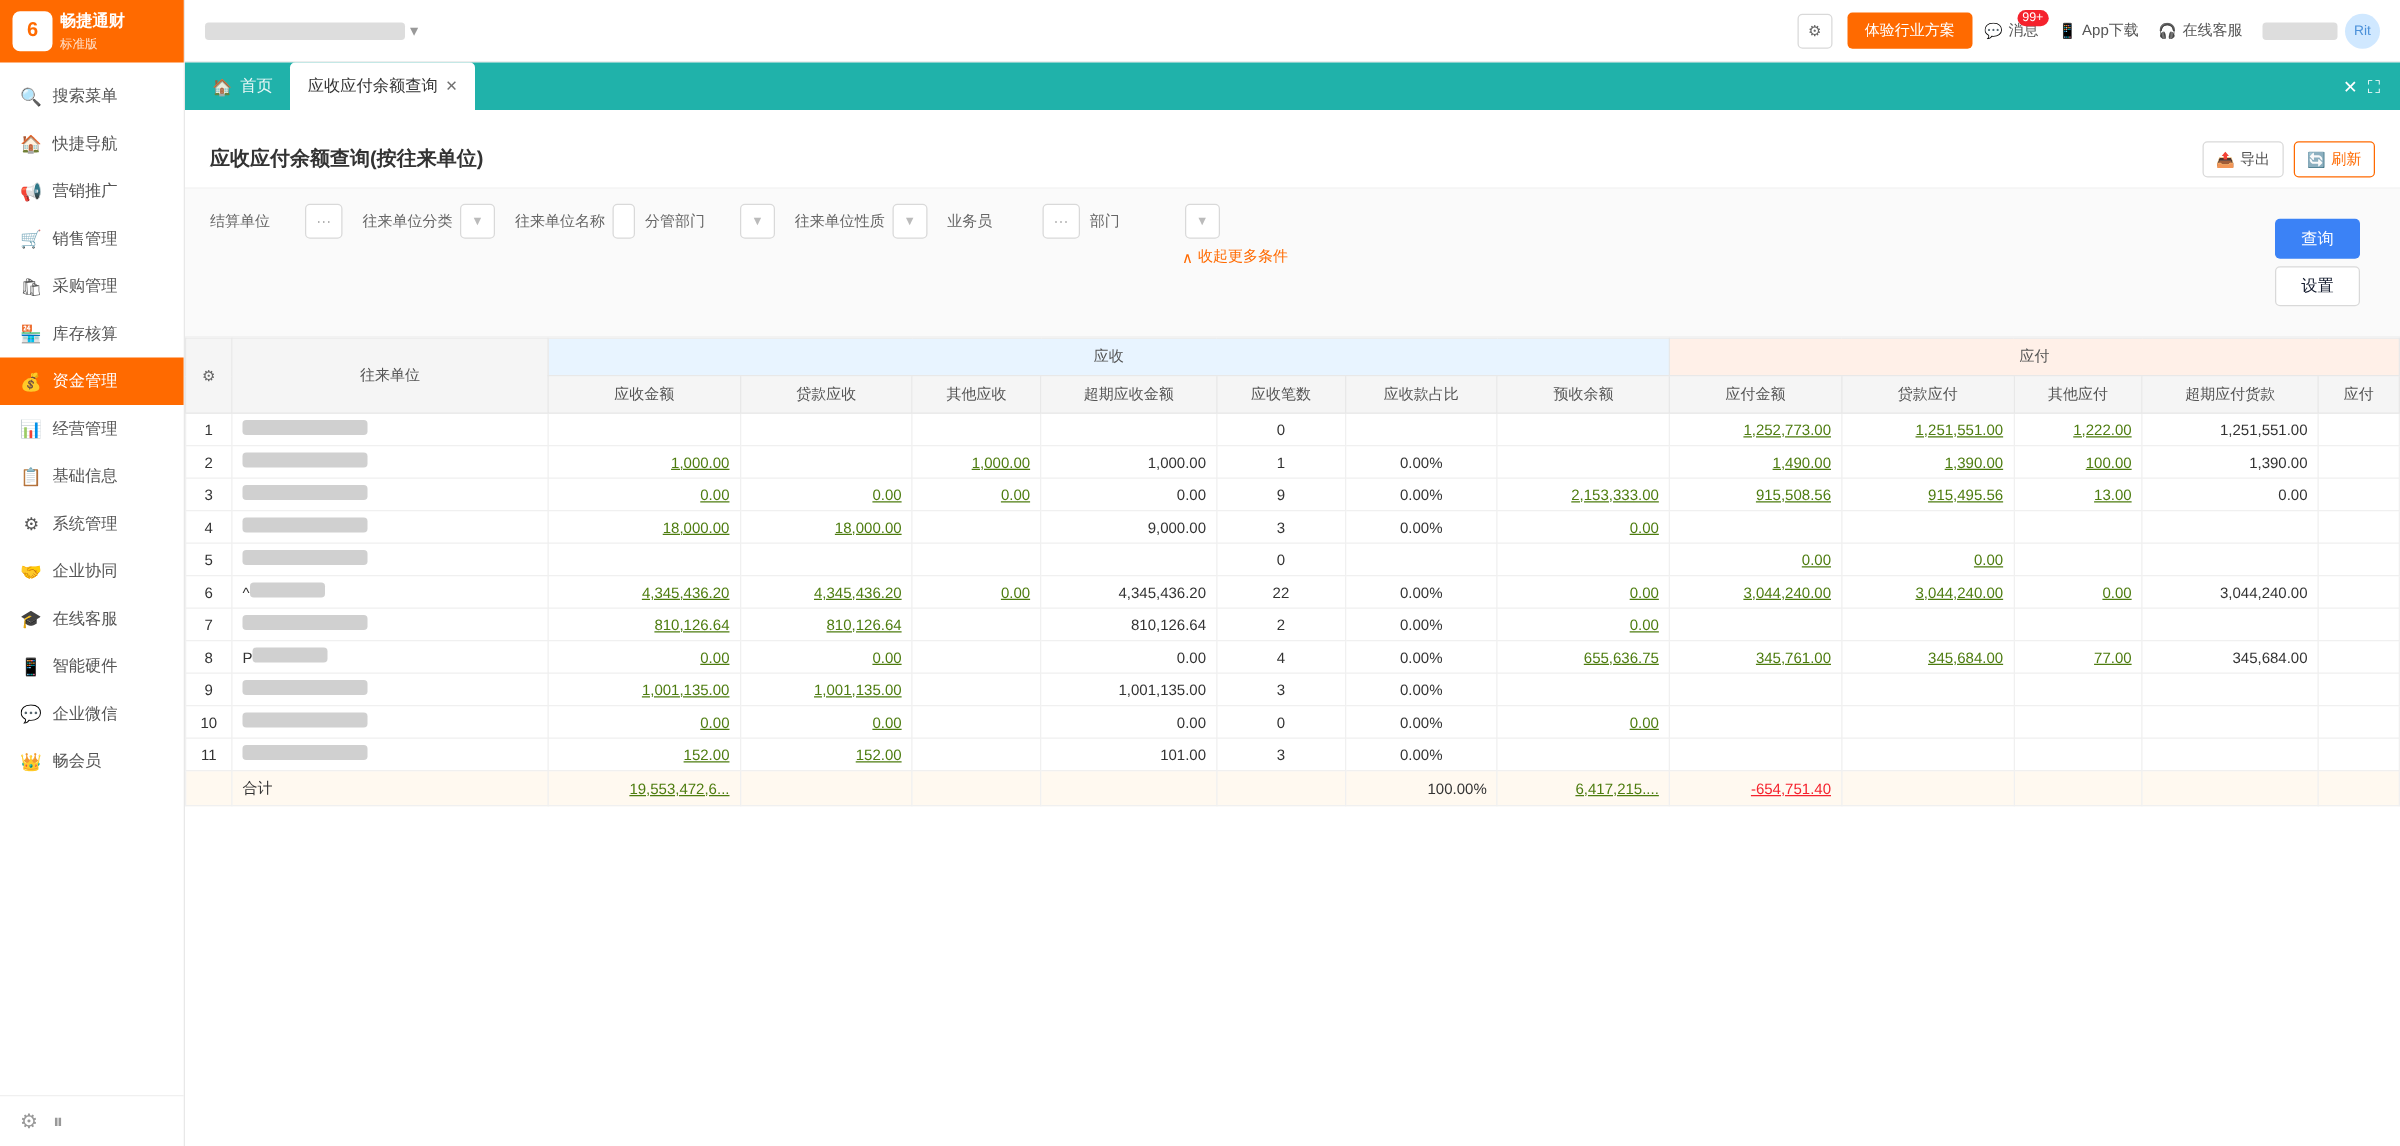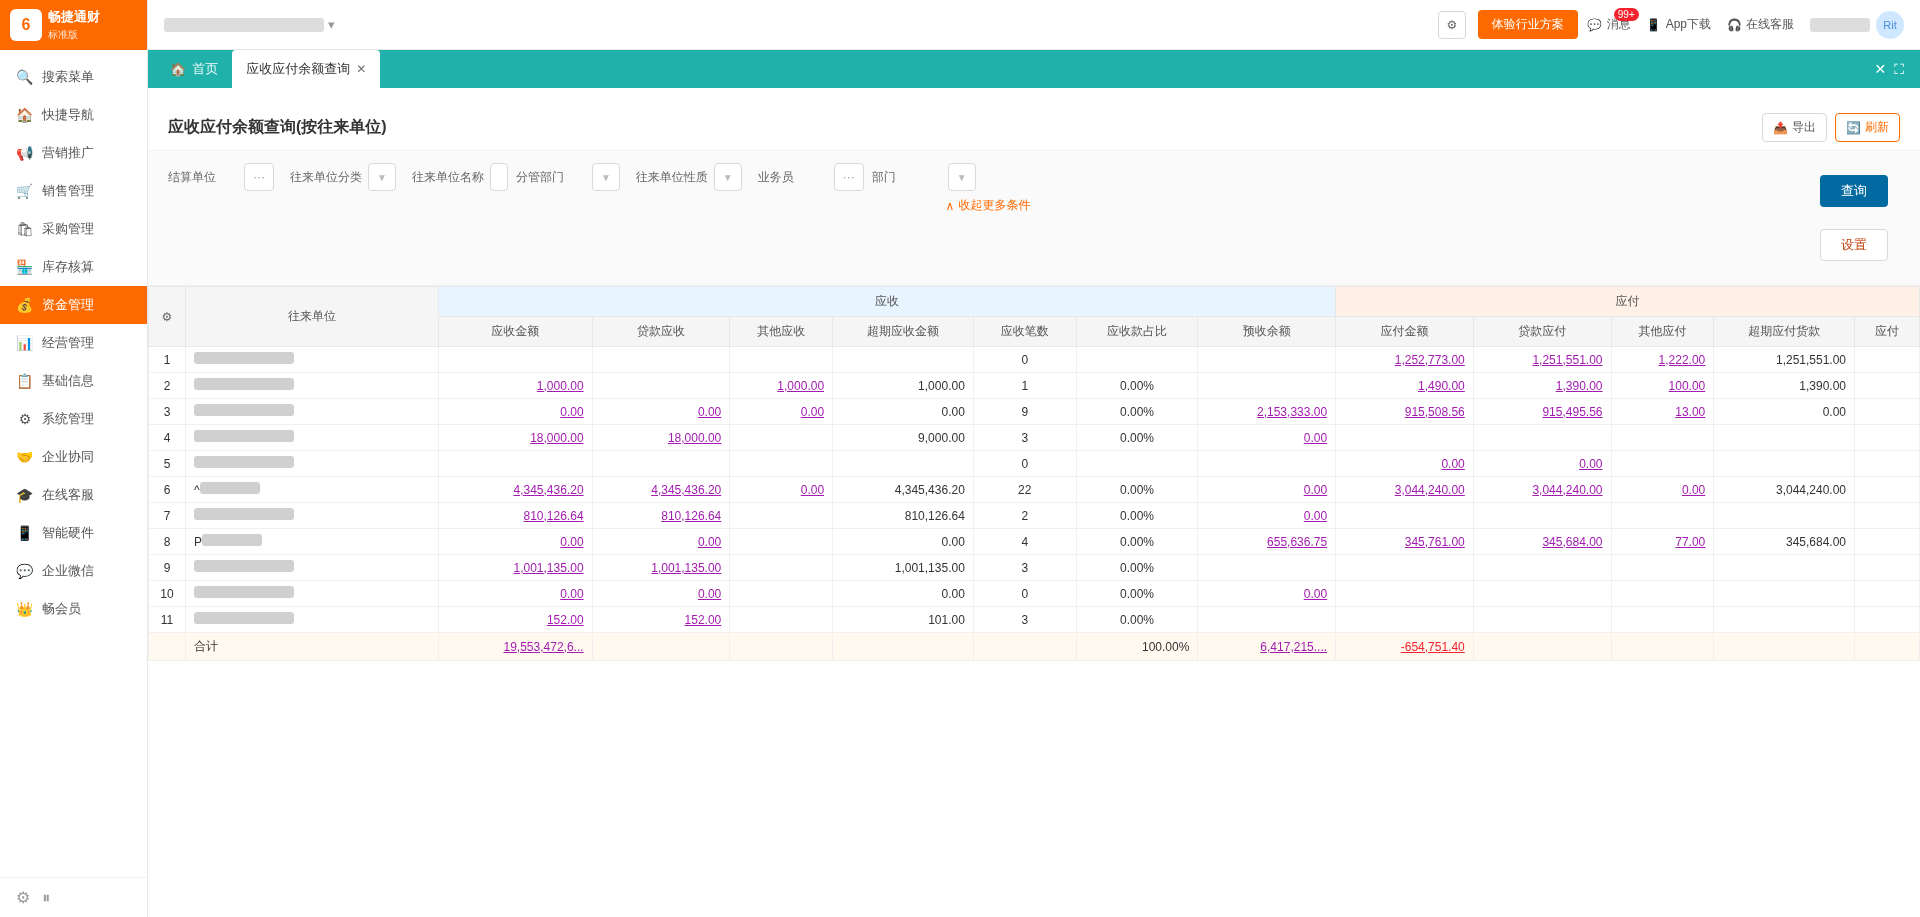--- a/index.html
+++ b/index.html
@@ -87,30 +87,30 @@
     .filter-input .arrow { color: #bbb; margin-left: auto; font-size: 10px; }
     .collapse-btn { display: flex; align-items: center; gap: 4px; color: #ff6a00; font-size: 12px; cursor: pointer; justify-content: center; margin-top: 6px; }
 
     
     .table-section { flex: 1; overflow: auto; padding: 0; }
     .data-table { width: 100%; border-collapse: collapse; font-size: 12px; }
     .data-table th { background: #f5f5f5; border: 1px solid #e8e8e8; padding: 6px 8px; text-align: center; font-weight: 500; white-space: nowrap; color: #555; }
     .data-table td { border: 1px solid #f0f0f0; padding: 5px 8px; text-align: right; white-space: nowrap; }
     .data-table td.center { text-align: center; }
     .data-table td.left { text-align: left; }
-    .data-table .link-val { color: #a21caf; text-decoration: underline; cursor: pointer; }
+    .data-table .link-val { color: #4d7c0f; text-decoration: underline; cursor: pointer; }
     .data-table .total-row td { background: #fff9f0; font-weight: 500; }
     .data-table .total-row td.label { text-align: left; }
     .col-no { width: 36px; }
     .col-unit { min-width: 160px; }
     .settings-icon { width: 20px; height: 20px; color: #666; display: flex; align-items: center; justify-content: center; cursor: pointer; }
 
     
-    .query-btn { background: #0369a1; color: #fff; border: none; padding: 7px 20px; border-radius: 4px; cursor: pointer; font-size: 13px; font-weight: 500; }
-    .set-btn { background: #fff; color: #c2410c; border: 1px solid #d9d9d9; padding: 6px 20px; border-radius: 4px; cursor: pointer; font-size: 13px; margin-top: 16px; }
+    .query-btn { background: #3b82f6; color: #fff; border: none; padding: 7px 20px; border-radius: 4px; cursor: pointer; font-size: 13px; font-weight: 500; }
+    .set-btn { background: #fff; color: #0f172a; border: 1px solid #d9d9d9; padding: 6px 20px; border-radius: 4px; cursor: pointer; font-size: 13px; }
 
     
     .filter-and-buttons { display: flex; align-items: flex-start; }
     .filter-main { flex: 1; }
     .filter-btns-col { display: flex; flex-direction: column; gap: 6px; padding: 12px 12px; }
 
     
     ::-webkit-scrollbar { width: 6px; height: 6px; }
     ::-webkit-scrollbar-track { background: #f1f1f1; }
     ::-webkit-scrollbar-thumb { background: #c1c1c1; border-radius: 3px; }

